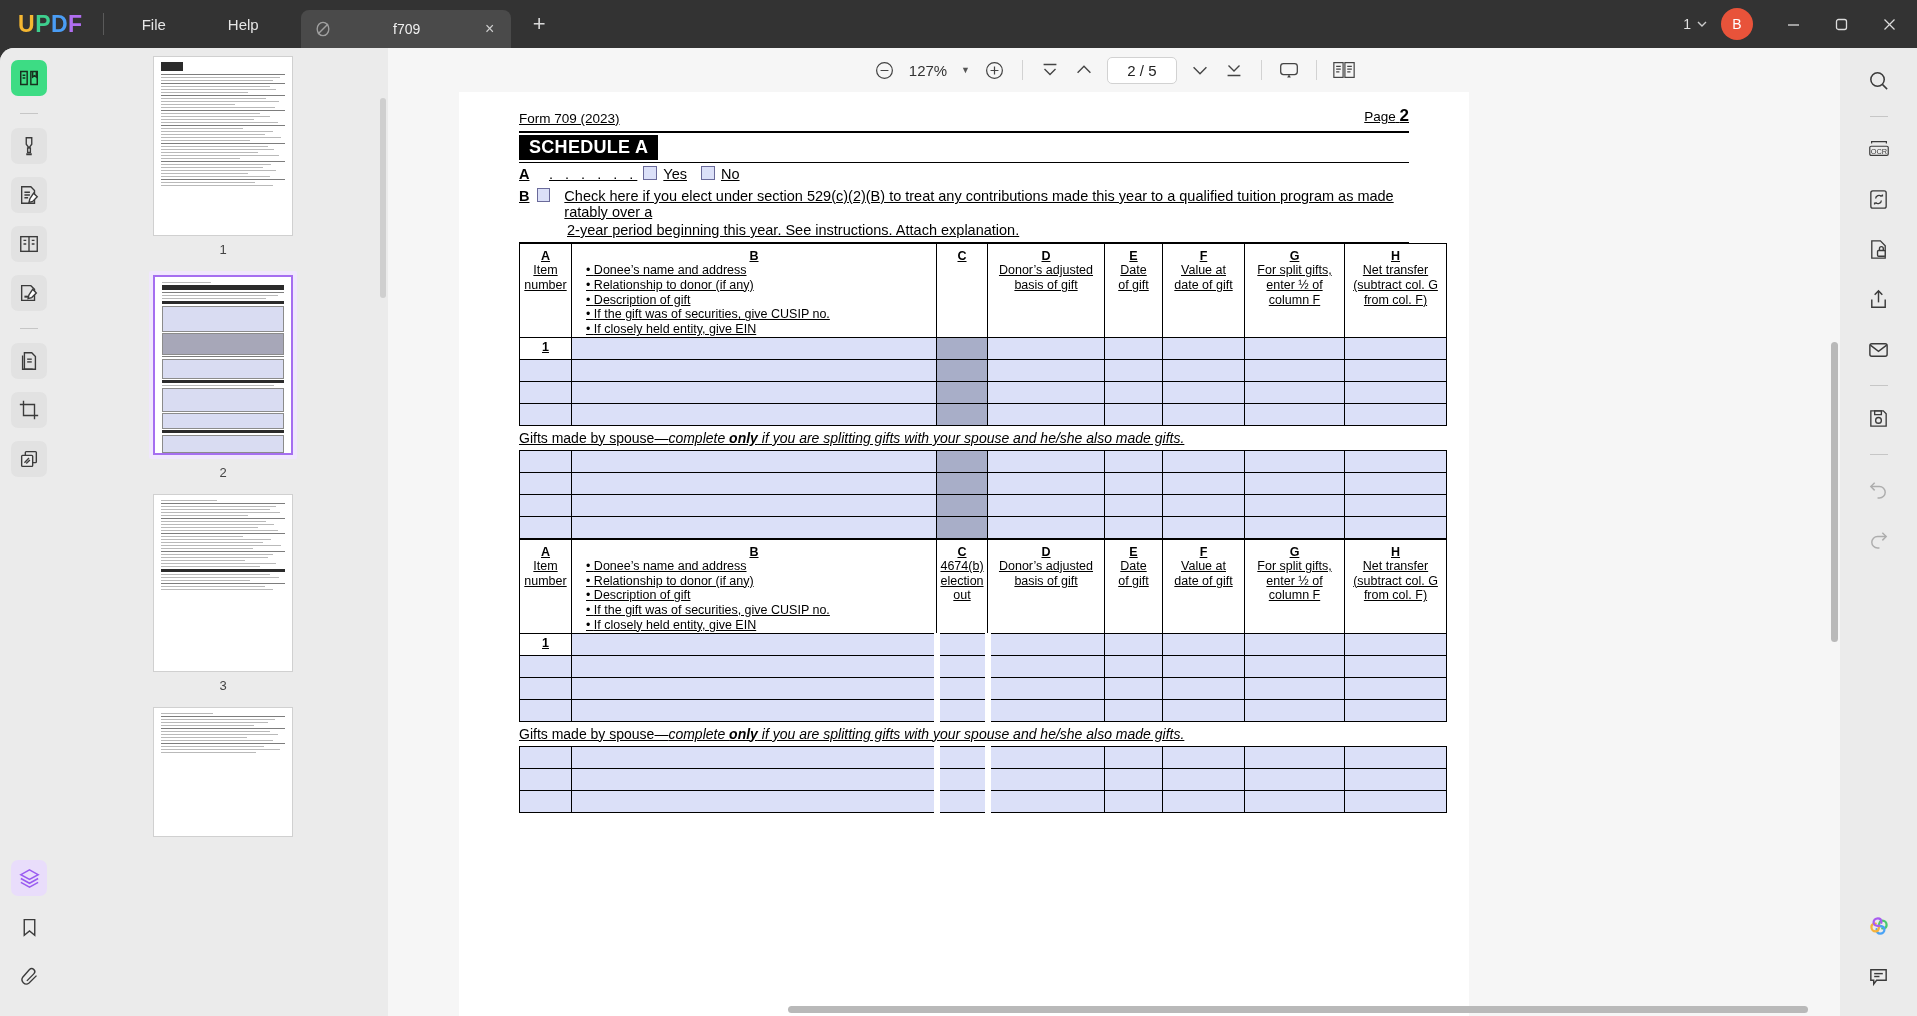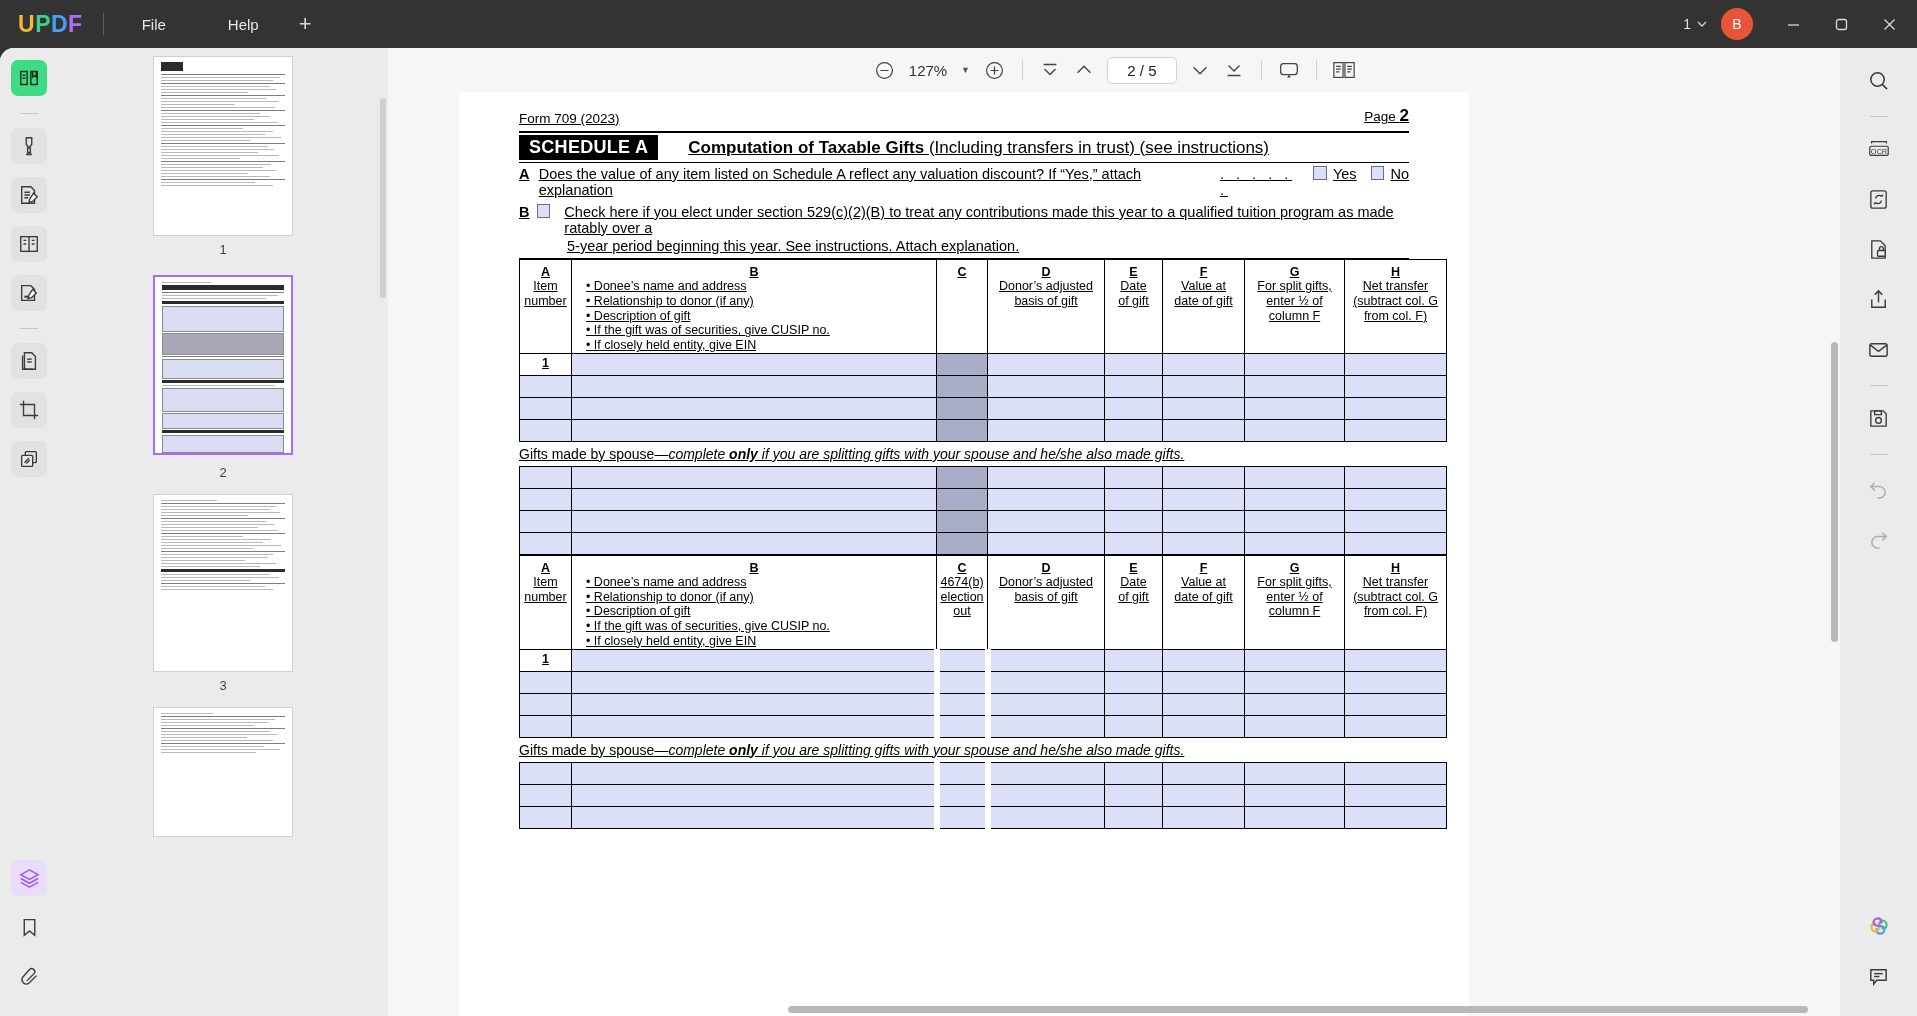--- a/index.html
+++ b/index.html
@@ -193,20 +193,30 @@
     <div class="logo">
       <span>U</span>
       <span>P</span>
       <span>D</span>
       <span>F</span>
     </div>
     <div class="tb-sep"></div>
     <div class="menu-item">File</div>
     <div class="menu-item" style="margin-left:26px">Help</div>
 
+    <div class="tab">
+      <span class="tab-icon">
+        <svg width="20" height="20" viewBox="0 0 24 24" fill="none" stroke="#cfcfcf" stroke-width="1.6">
+          <ellipse cx="12" cy="12" rx="7" ry="8"></ellipse>
+            <line x1="6" y1="18" x2="18" y2="6"></line>
+        </svg>
+      </span>
+      <span class="tab-title">f709</span>
+      <span class="tab-close">×</span>
+    </div>
     <div class="tab-new">+</div>
 
     <div class="tb-right">
       <div class="profile-count">
         <span>1</span>
         <svg width="10" height="7" viewBox="0 0 10 7">
             <path d="M1 1l4 4 4-4" stroke="#ccc" stroke-width="1.4" fill="none"></path>
           </svg>
       </div>
       <div class="avatar">B</div>
@@ -534,43 +544,38 @@
           <div class="frm-head">
             <div>Form 709 (2023)</div>
             <div class="pg">
               <span>Page</span>
               <b>2</b>
             </div>
           </div>
 
           <div class="sched-bar">
             <div class="sched-tag">SCHEDULE A</div>
-            <div class="sched-title">
-              <b>Computation of Taxable Gifts</b>
-              <span>(Including transfers in trust) (see instructions)</span>
-            </div>
           </div>
 
           <div class="row-ab">
             <span class="ltr">A</span>
-            <span>Does the value of any item listed on Schedule A reflect any valuation discount? If “Yes,” attach explanation</span>
             <span class="dots" style="margin-left:10px">.   .   .   .   .   .</span>
             <span class="cbx"></span>
             <span>Yes</span>
             <span class="cbx" style="margin-left:14px"></span>
             <span>No</span>
           </div>
 
           <div class="row-ab" style="padding-bottom:0">
             <span class="ltr">B</span>
             <span class="cbx" style="margin-left:0"></span>
             <span style="margin-left:8px">Check here if you elect under section 529(c)(2)(B) to treat any contributions made this year to a qualified tuition program as made ratably over a</span>
           </div>
           <div class="row-ab line-b" style="padding-top:2px;padding-bottom:4px">
-            <span style="margin-left:48px">5-year period beginning this year. See instructions. Attach explanation.</span>
+            <span style="margin-left:48px">2-year period beginning this year. See instructions. Attach explanation.</span>
           </div>
 
 
           <table class="gt">
             <colgroup>
               <col style="width:52px">
                 <col style="width:365px">
                 <col style="width:51px">
                 <col style="width:117px">
               <col style="width:58px">

